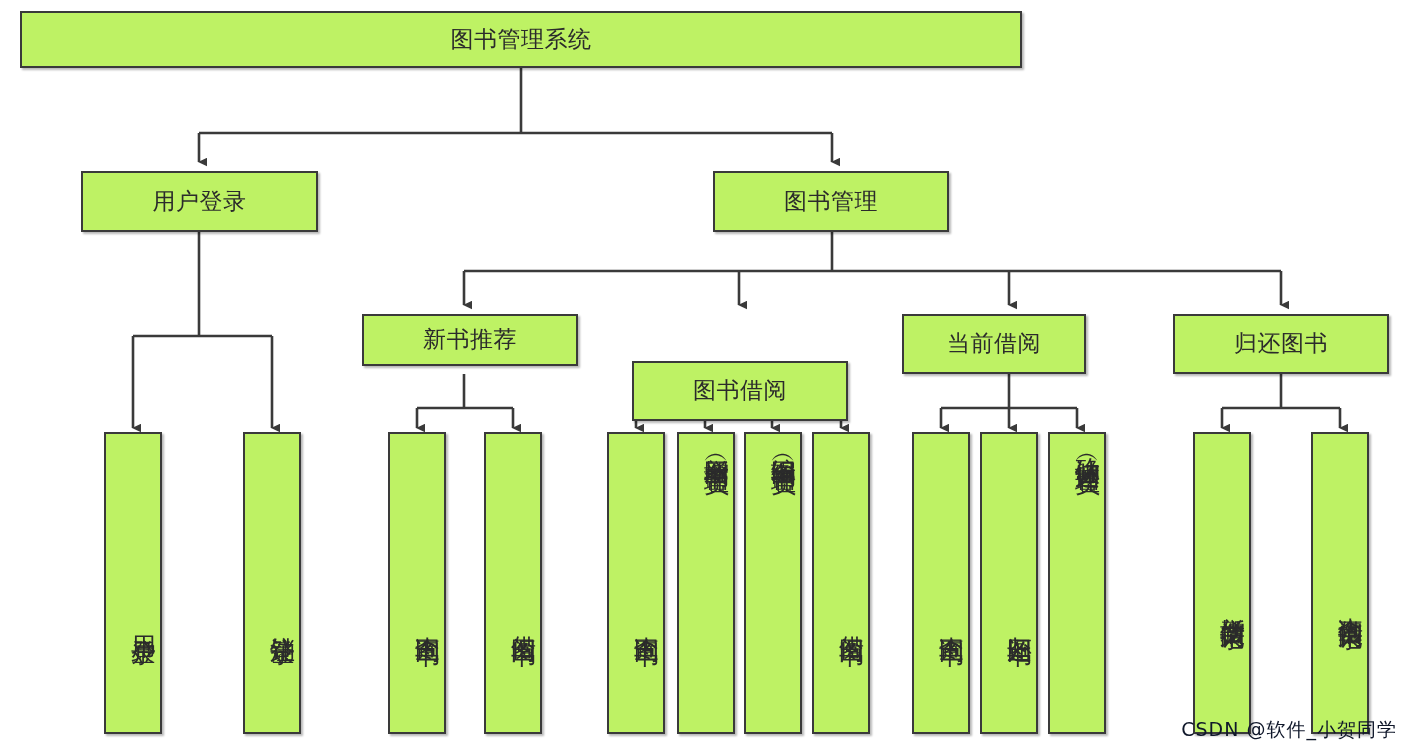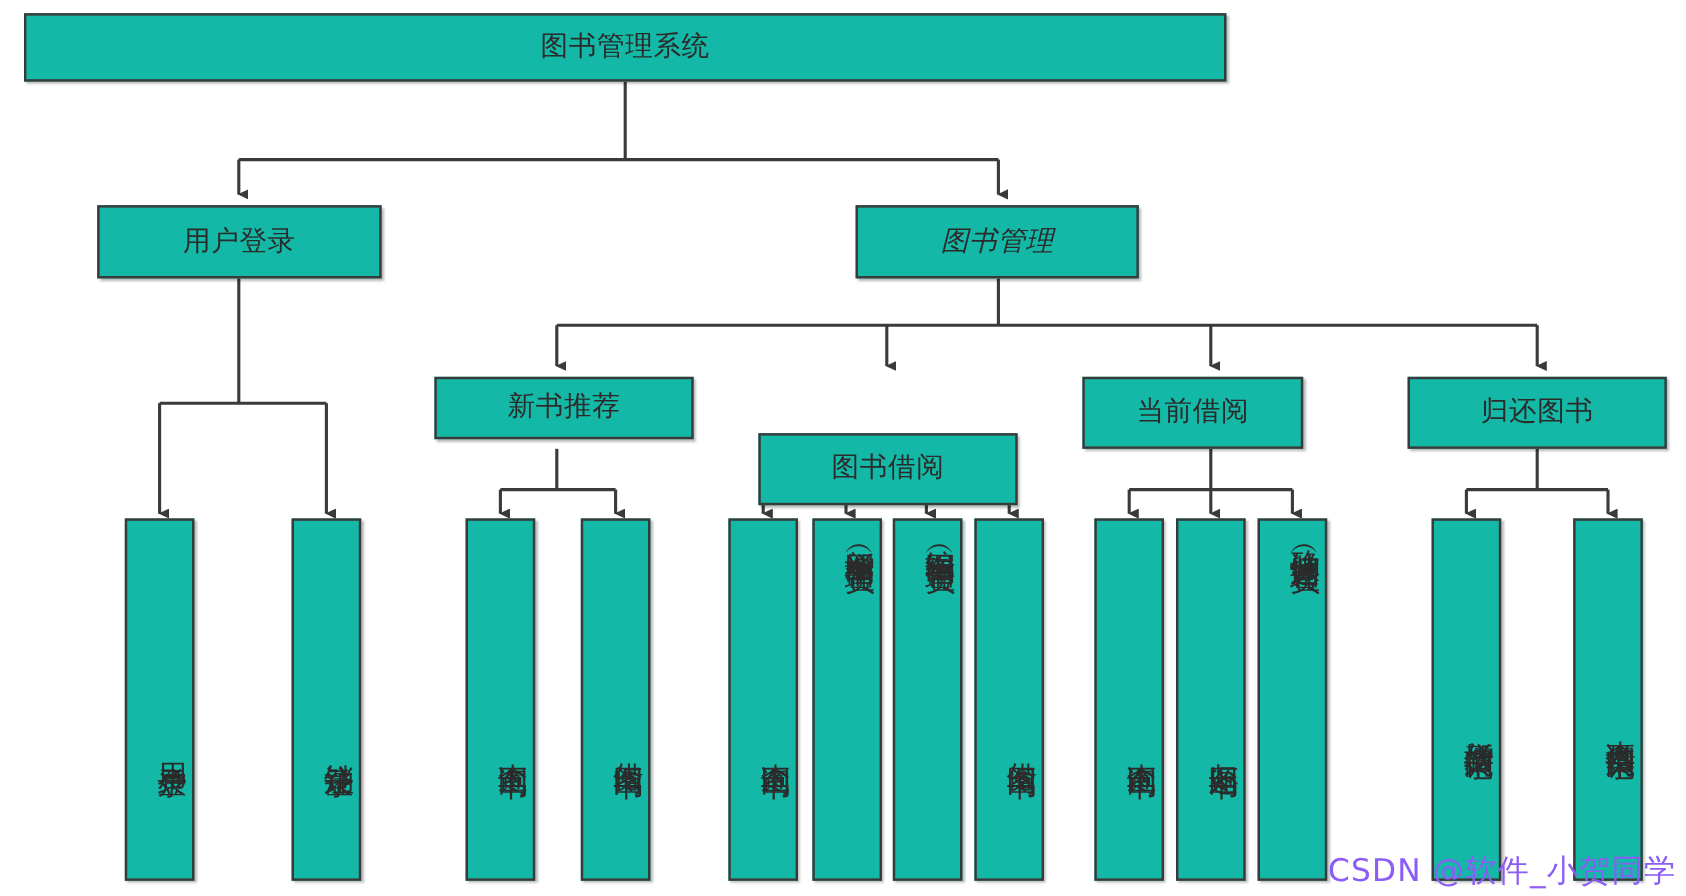--- a/index.html
+++ b/index.html
@@ -20,21 +20,21 @@
   #edges {
     position: absolute;
     left: 0;
     top: 0;
     width: 1405px;
     height: 747px;
   }
   .node {
     position: absolute;
     box-sizing: border-box;
-    background: #14b8a6;
+    background: #bef264;
     border: 2.5px solid #3a3a3a;
     box-shadow: 2px 2px 2px rgba(0,0,0,0.28);
     display: flex;
     align-items: center;
     justify-content: center;
     color: #2b2b2b;
   }
   .node.horizontal {
     font-size: 23px;
     letter-spacing: 0.5px;
@@ -55,22 +55,22 @@
   .node-label {
     white-space: pre;
   }
   .node.vertical .node-label {
     white-space: normal;
   }
   .watermark {
     position: absolute;
     right: 8px;
     bottom: 4px;
-    font-size: 26px;
-    color: #8b5cf6;
+    font-size: 19px;
+    color: #0f172a;
     letter-spacing: 1px;
     white-space: nowrap;
     pointer-events: none;
   }
 </style>
 </head>
 <body>
 
 <div id="canvas">
 
@@ -124,21 +124,21 @@
     </g>
   </svg>
 
   <div class="node horizontal" style="left:20px; top:11px; width:1002px; height:57px;">
     <span class="node-label">图书管理系统</span>
   </div>
 
   <div class="node horizontal" style="left:81px; top:171px; width:237px; height:61px;">
     <span class="node-label">用户登录</span>
   </div>
-  <div class="node horizontal" style="left:713px; top:171px; width:236px; height:61px;font-style:italic;">
+  <div class="node horizontal" style="left:713px; top:171px; width:236px; height:61px;">
     <span class="node-label">图书管理</span>
   </div>
 
   <div class="node horizontal" style="left:362px; top:314px; width:216px; height:52px;">
     <span class="node-label">新书推荐</span>
   </div>
   <div class="node horizontal" style="left:632px; top:314px; width:216px; height:60px;margin-top:47px;">
     <span class="node-label">图书借阅</span>
   </div>
   <div class="node horizontal" style="left:902px; top:314px; width:184px; height:60px;">

